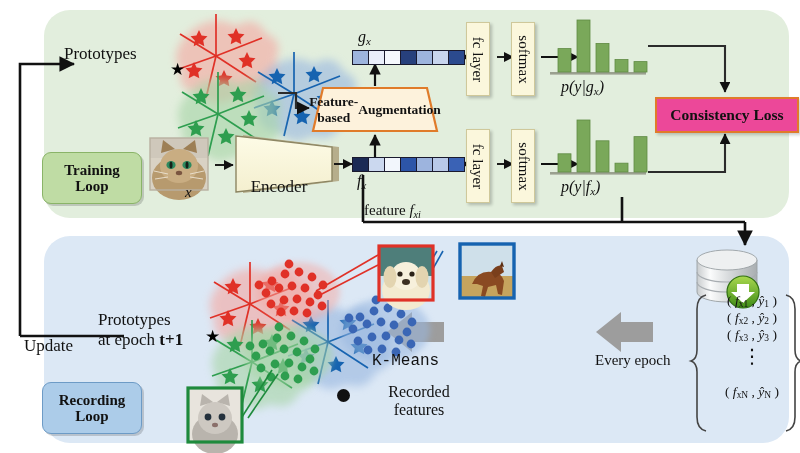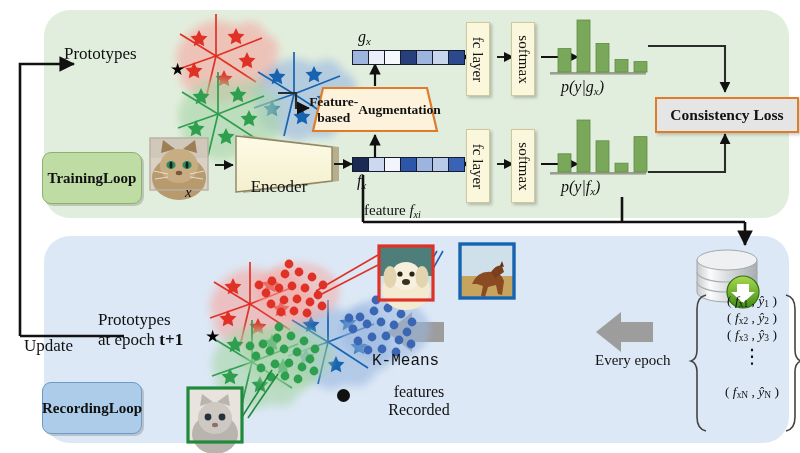--- a/index.html
+++ b/index.html
@@ -14,21 +14,21 @@
   }
   .panel-record{
     position:absolute;left:44px;top:236px;width:745px;height:207px;
     background:#dce8f5;border-radius:26px;
   }
 
   
   .badge{
     position:absolute;border-radius:9px;text-align:right;
     font-weight:bold;line-height:1.08;font-size:15px;
-    display:flex;flex-direction:row;justify-content:center;align-items:center;
+    display:flex;flex-direction:column;justify-content:center;align-items:center;
     box-shadow:2px 2px 0 rgba(0,0,0,.16);
   }
   .badge-train{left:42px;top:152px;width:98px;height:50px;
     background:#bfdca4;border:1.6px solid #8ab468;}
   .badge-record{left:42px;top:382px;width:98px;height:50px;
     background:#accce9;border:1.6px solid #6d9bc6;}
 
   
   .lbl{position:absolute;white-space:nowrap;}
   .proto-t{left:64px;top:44px;font-size:17px;line-height:1.18;}
@@ -63,21 +63,21 @@
     box-shadow:2px 2px 3px rgba(0,0,0,.22);
   }
   .vbox span{
     display:block;transform:rotate(90deg);transform-origin:center;
     white-space:nowrap;font-size:15px;
   }
   .vbox-inner{position:absolute;inset:0;display:flex;align-items:center;justify-content:center;}
 
   .cons{
     position:absolute;left:655px;top:97px;width:140px;height:32px;
-    background:#e5e5e5;border:2.2px solid #e07b2a;
+    background:#ec4899;border:2.2px solid #e07b2a;
     display:flex;align-items:center;justify-content:center;
     font-weight:bold;font-size:15.5px;
     box-shadow:2px 2px 3px rgba(0,0,0,.2);
   }
   .fba{
     position:absolute;left:313px;top:88px;width:124px;height:43px;
     display:flex;flex-direction:row;align-items:center;justify-content:center;
     font-weight:bold;font-size:13.5px;line-height:1.12;text-align:center;
   }
 
@@ -600,22 +600,22 @@
   </div>
 
   <div class="lbl feat-lbl">
     <span>feature </span><span class="it">f</span><span class="sub">xi</span>
   </div>
 
   <div class="lbl kmeans">K-Means</div>
   <div class="lbl everyep">Every epoch</div>
   <div class="recdot"></div>
   <div class="lbl recfeat">
+    <div>Recorded</div>
     <div>features</div>
-    <div>Recorded</div>
   </div>
 
   <div class="matrix" id="matrix-list">
       <div>( <i>f</i><span style="font-size:.7em;vertical-align:-.25em">x1</span> , <i>ŷ</i><span style="font-size:.7em;vertical-align:-.25em">1</span> )</div>
       <div>( <i>f</i><span style="font-size:.7em;vertical-align:-.25em">x2</span> , <i>ŷ</i><span style="font-size:.7em;vertical-align:-.25em">2</span> )</div>
       <div>( <i>f</i><span style="font-size:.7em;vertical-align:-.25em">x3</span> , <i>ŷ</i><span style="font-size:.7em;vertical-align:-.25em">3</span> )</div>
       <div class="dots" style="height: 40px; font-size: 20px;">⋮</div>
       <div>( <i>f</i><span style="font-size:.7em;vertical-align:-.25em">xN</span> , <i>ŷ</i><span style="font-size:.7em;vertical-align:-.25em">N</span> )</div>
     </div>
 

